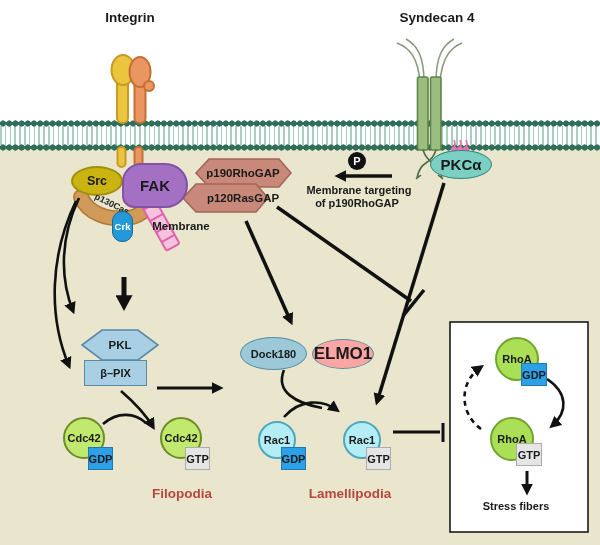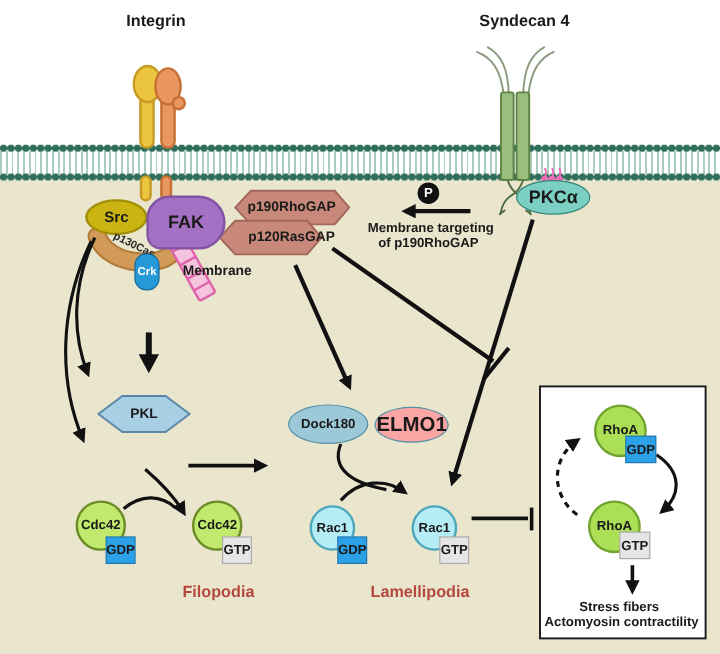--- a/index.html
+++ b/index.html
@@ -158,20 +158,23 @@
     <span>PKCα</span>
   </div>
 
   <div class="abs pill" style="left:348px;top:152px;width:18px;height:18px;background:#111;color:#fff;border-radius:50%;font-size:11px;">
     <span>P</span>
   </div>
   <div class="lbl" style="left:359px;top:190px;font-size:11px;">Membrane targeting</div>
   <div class="lbl" style="left:357px;top:203px;font-size:11px;">of p190RhoGAP</div>
 
   <div class="lbl" style="left:120px;top:345px;font-size:11.5px;">PKL</div>
+  <div class="abs pill" style="left:84px;top:360px;width:63px;height:26px;background:#a9cfe5;border:1.5px solid #5b88a6;font-size:11px;">
+    <span>β–PIX</span>
+  </div>
   <div class="abs ellipse" style="left:240px;top:337px;width:67px;height:33px;background:#9cc8d8;border:1.5px solid #5590a5;font-size:11px;">
     <span>Dock180</span>
   </div>
   <div class="abs ellipse" style="left:312px;top:339px;width:62px;height:30px;background:#fca5a5;border:1.5px solid #5590a5;font-size:17px;">
     <span>ELMO1</span>
   </div>
 
   <div class="abs circleNode" style="left:63px;top:417px;width:42px;height:42px;background:#c0e96d;border:2px solid #6c8c28;">
     <span>Cdc42</span>
   </div>
@@ -206,15 +209,14 @@
   <div class="abs badge gdp" style="left:521px;top:363px;width:26px;height:23px;">
     <span>GDP</span>
   </div>
   <div class="abs circleNode" style="left:490px;top:417px;width:44px;height:44px;background:#abdf55;border:2px solid #71a42e;">
     <span>RhoA</span>
   </div>
   <div class="abs badge gtp" style="left:516px;top:443px;width:26px;height:23px;">
     <span>GTP</span>
   </div>
   <div class="lbl" style="left:516px;top:506px;font-size:11px;">Stress fibers</div>
-  <div class="lbl" style="left:518px;top:519px;font-size:11px;">Actomyosin contractility</div>
 
 </div>
 
 </body></html>

